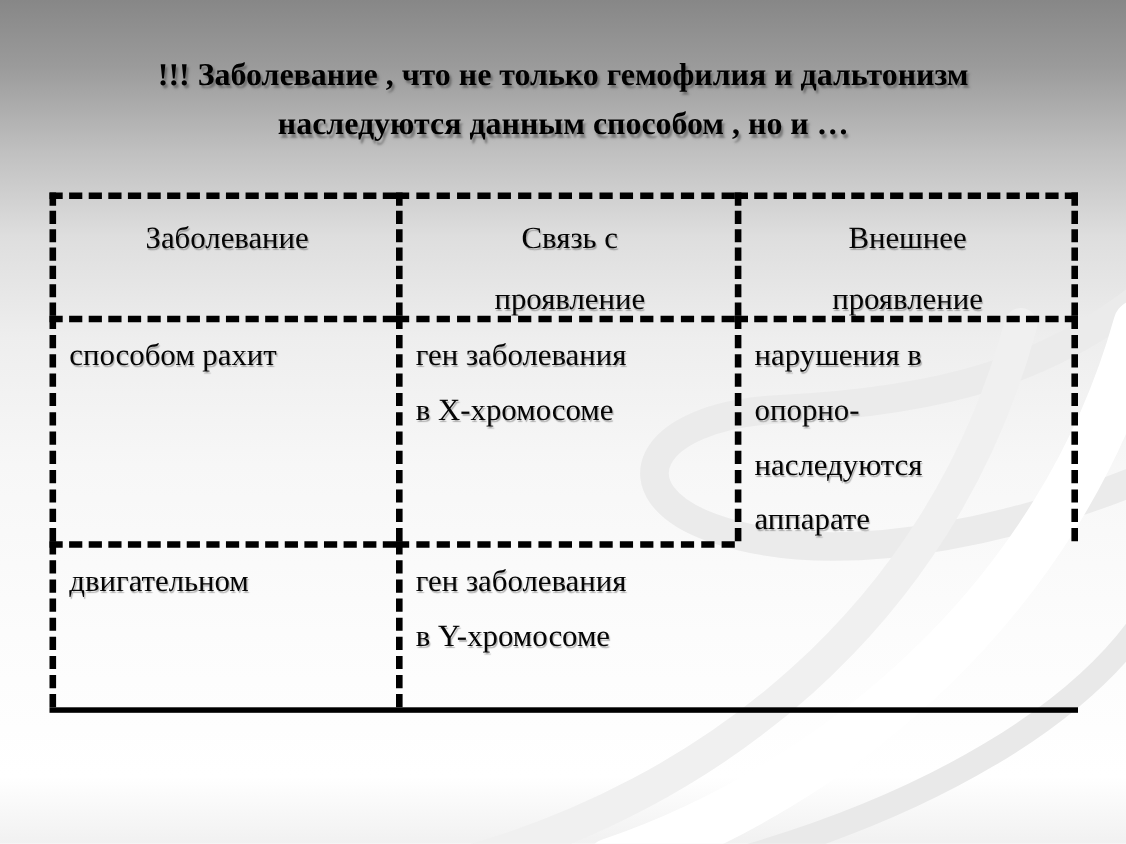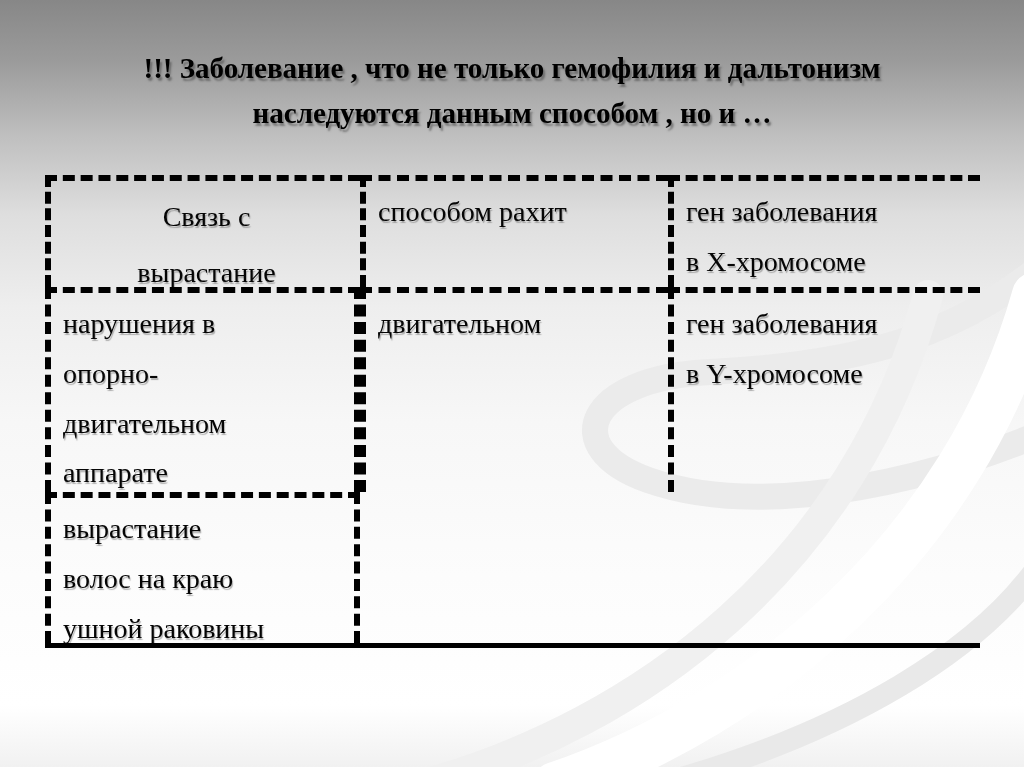--- a/index.html
+++ b/index.html
@@ -89,30 +89,30 @@
   <path d="M 420 785 C 640 725, 855 565, 928 295" fill="none" stroke="#f0f0f0" stroke-width="30" stroke-linecap="round"></path>
   <path d="M 555 785 C 760 715, 965 545, 1035 295" fill="none" stroke="#ffffff" stroke-width="46" stroke-linecap="round"></path>
   <path d="M 630 792 C 830 742, 1005 648, 1062 525" fill="none" stroke="#e9e9e9" stroke-width="22" stroke-linecap="round"></path>
 </svg>
 
 <div class="slide-title">!!! Заболевание , что не только гемофилия и дальтонизм
 наследуются данным способом , но и …</div>
 
 <div class="gen-table">
 
+  <div class="cell header">Заболевание</div>
   <div class="cell header">Связь с
-вырастание</div>
+проявление</div>
+  <div class="cell header col-last">Внешнее
+проявление</div>
 
   <div class="cell">способом рахит</div>
   <div class="cell">ген заболевания
 в Х-хромосоме</div>
   <div class="cell col-last">нарушения в
 опорно-
-двигательном
+наследуются
 аппарате</div>
 
   <div class="cell">двигательном</div>
   <div class="cell">ген заболевания
 в Y-хромосоме</div>
-  <div class="cell col-last">вырастание
-волос на краю
-ушной раковины</div>
 </div>
 
 </body></html>

